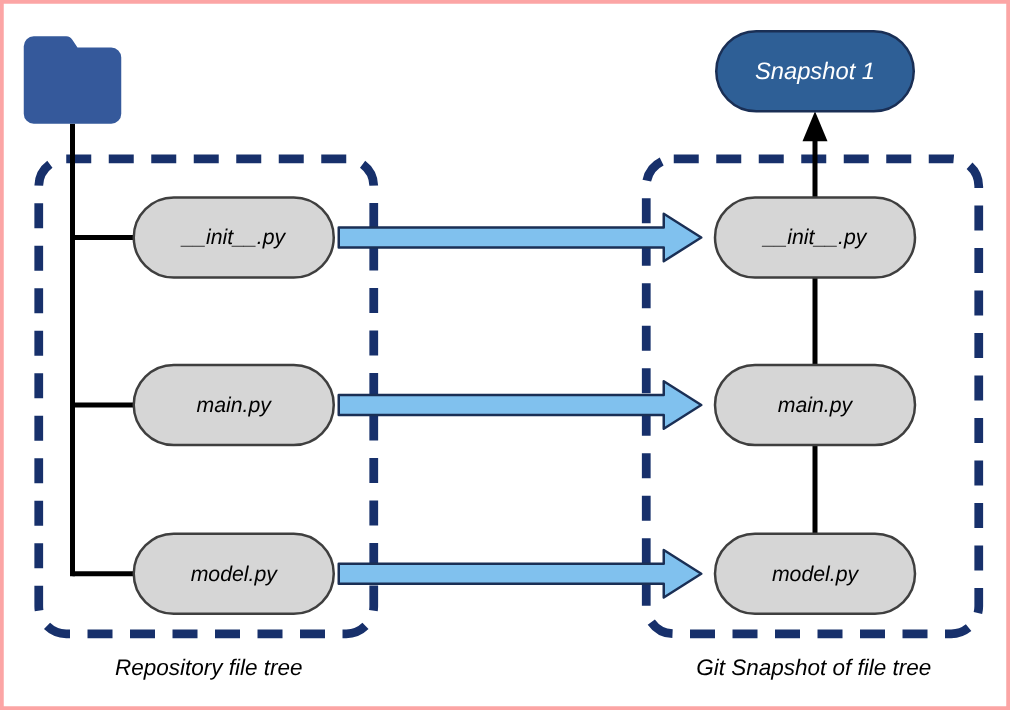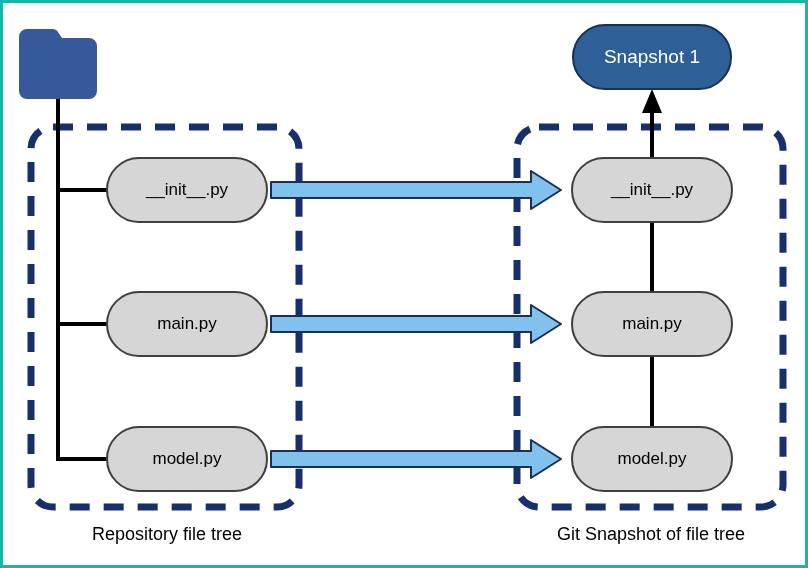--- a/index.html
+++ b/index.html
@@ -9,22 +9,23 @@
   }
   body {
     font-family: "Liberation Sans", sans-serif;
   }
   #canvas {
     position: relative;
     width: 808px;
     height: 568px;
     background: #ffffff;
     box-sizing: border-box;
-    border: 3px solid #14b8a6;
+    border: 3px solid #fca5a5;
     overflow: hidden;
+    font-style: italic;
   }
   #diagram-svg {
     position: absolute;
     left: 0;
     top: 0;
     width: 808px;
     height: 568px;
     display: block;
   }
   .node-label {

